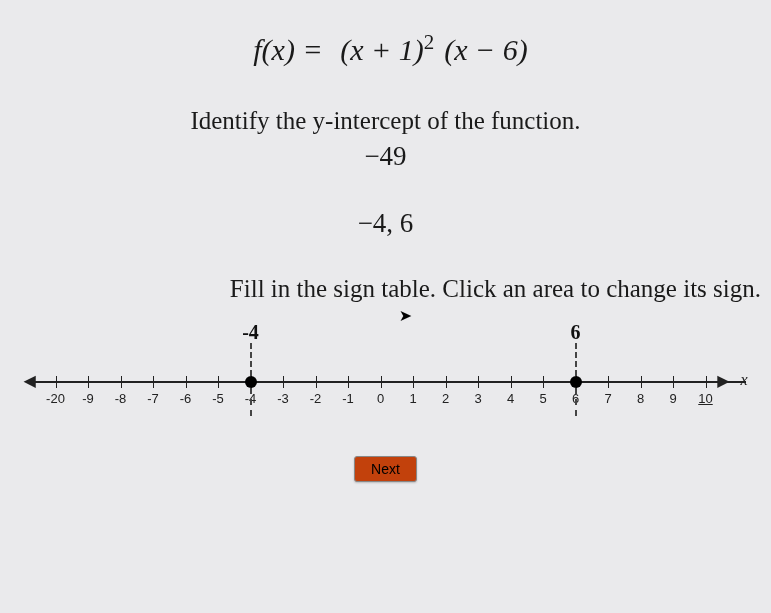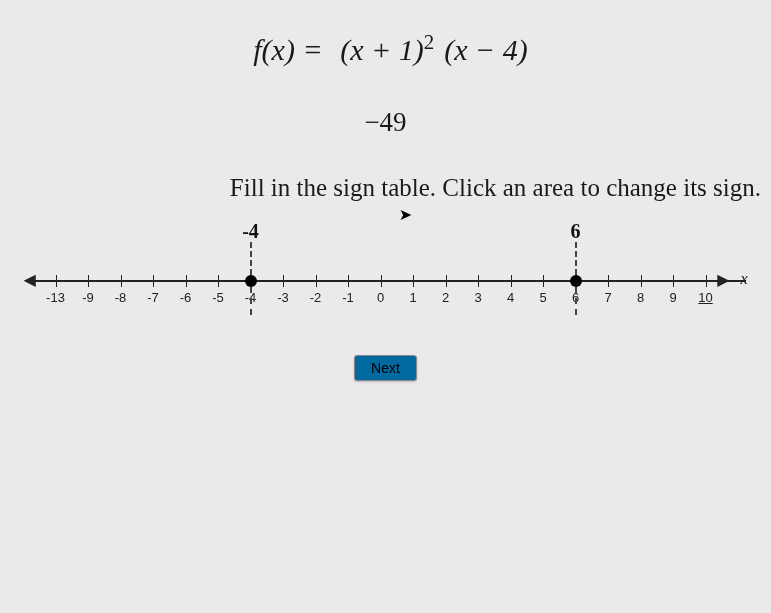--- a/index.html
+++ b/index.html
@@ -107,55 +107,57 @@
     font-size: 16px;
     color: #000;
     transform: translate(-50%,-50%);
   }
   .next-btn {
     display: block;
     margin: 25px auto 16px auto;
     padding: 4px 16px;
     font-size: 14px;
     font-family: Arial, sans-serif;
-    background: #0369a1;
+    background: #c2410c;
     border: 1px solid #888;
     border-radius: 3px;
     cursor: pointer;
     box-shadow: 0 1px 2px rgba(0,0,0,0.2);
   }
   .region {
     position: absolute;
     top: 40px;
     height: 40px;
     background: transparent;
   }
 </style>
 </head>
 <body>
 
 <div class="page">
 
   <div class="equation">
-    <span class="base">f(x)</span><span> = </span><span class="base">(x + 1)</span><sup>2</sup><span class="base">(x − 4)</span>
+    <span class="base">f(x)</span><span> = </span><span class="base">(x + 1)</span><sup>2</sup><span class="base">(x − 6)</span>
   </div>
 
+  <div class="prompt">Identify the y-intercept of the function.</div>
   <div class="answer">−49</div>
 
+  <div class="answer">−4, 6</div>
 
   <div class="fill-prompt">Fill in the sign table. Click an area to change its sign.</div>
 
   <div class="numline-wrap" id="numline">
     <div class="axis"></div>
     <span class="arrow-left">◀</span>
     <span class="arrow-right">▶</span>
     <span class="x-lbl">x</span>
     <span class="cursor" style="left:380px; top:-6px;">➤</span>
   <div class="tick" style="left: 30px;"></div>
-      <div class="tick-lbl" style="left: 30px;">-13</div>
+      <div class="tick-lbl" style="left: 30px;">-20</div>
       <div class="tick" style="left: 62.5px;"></div>
       <div class="tick-lbl" style="left: 62.5px;">-9</div>
       <div class="tick" style="left: 95px;"></div>
       <div class="tick-lbl" style="left: 95px;">-8</div>
       <div class="tick" style="left: 127.5px;"></div>
       <div class="tick-lbl" style="left: 127.5px;">-7</div>
       <div class="tick" style="left: 160px;"></div>
       <div class="tick-lbl" style="left: 160px;">-6</div>
       <div class="tick" style="left: 192.5px;"></div>
       <div class="tick-lbl" style="left: 192.5px;">-5</div>

